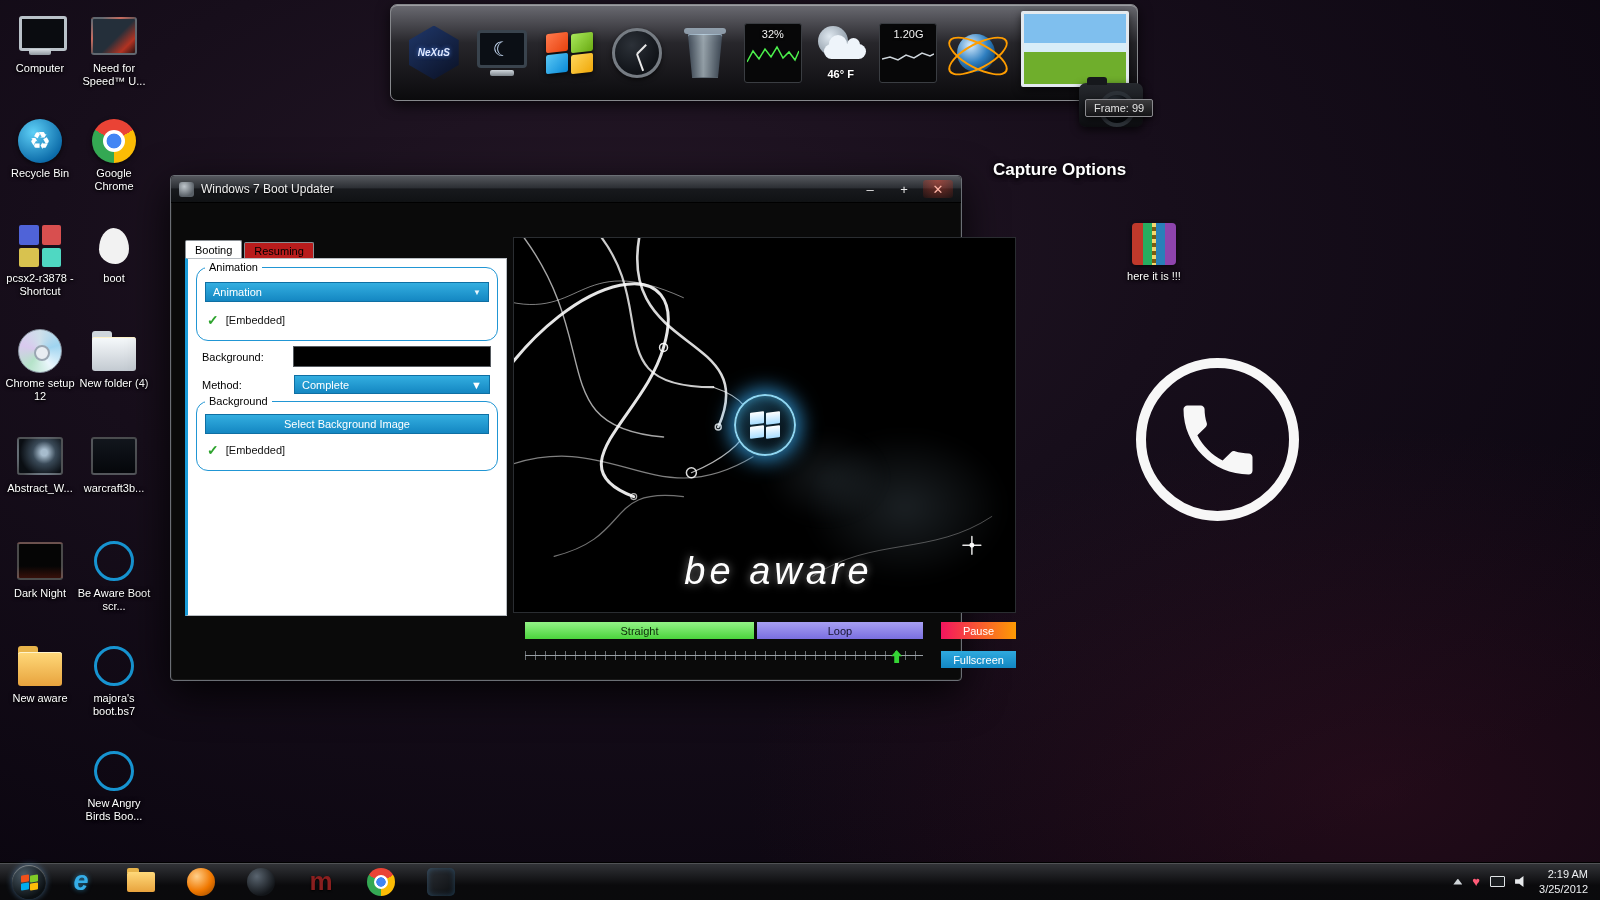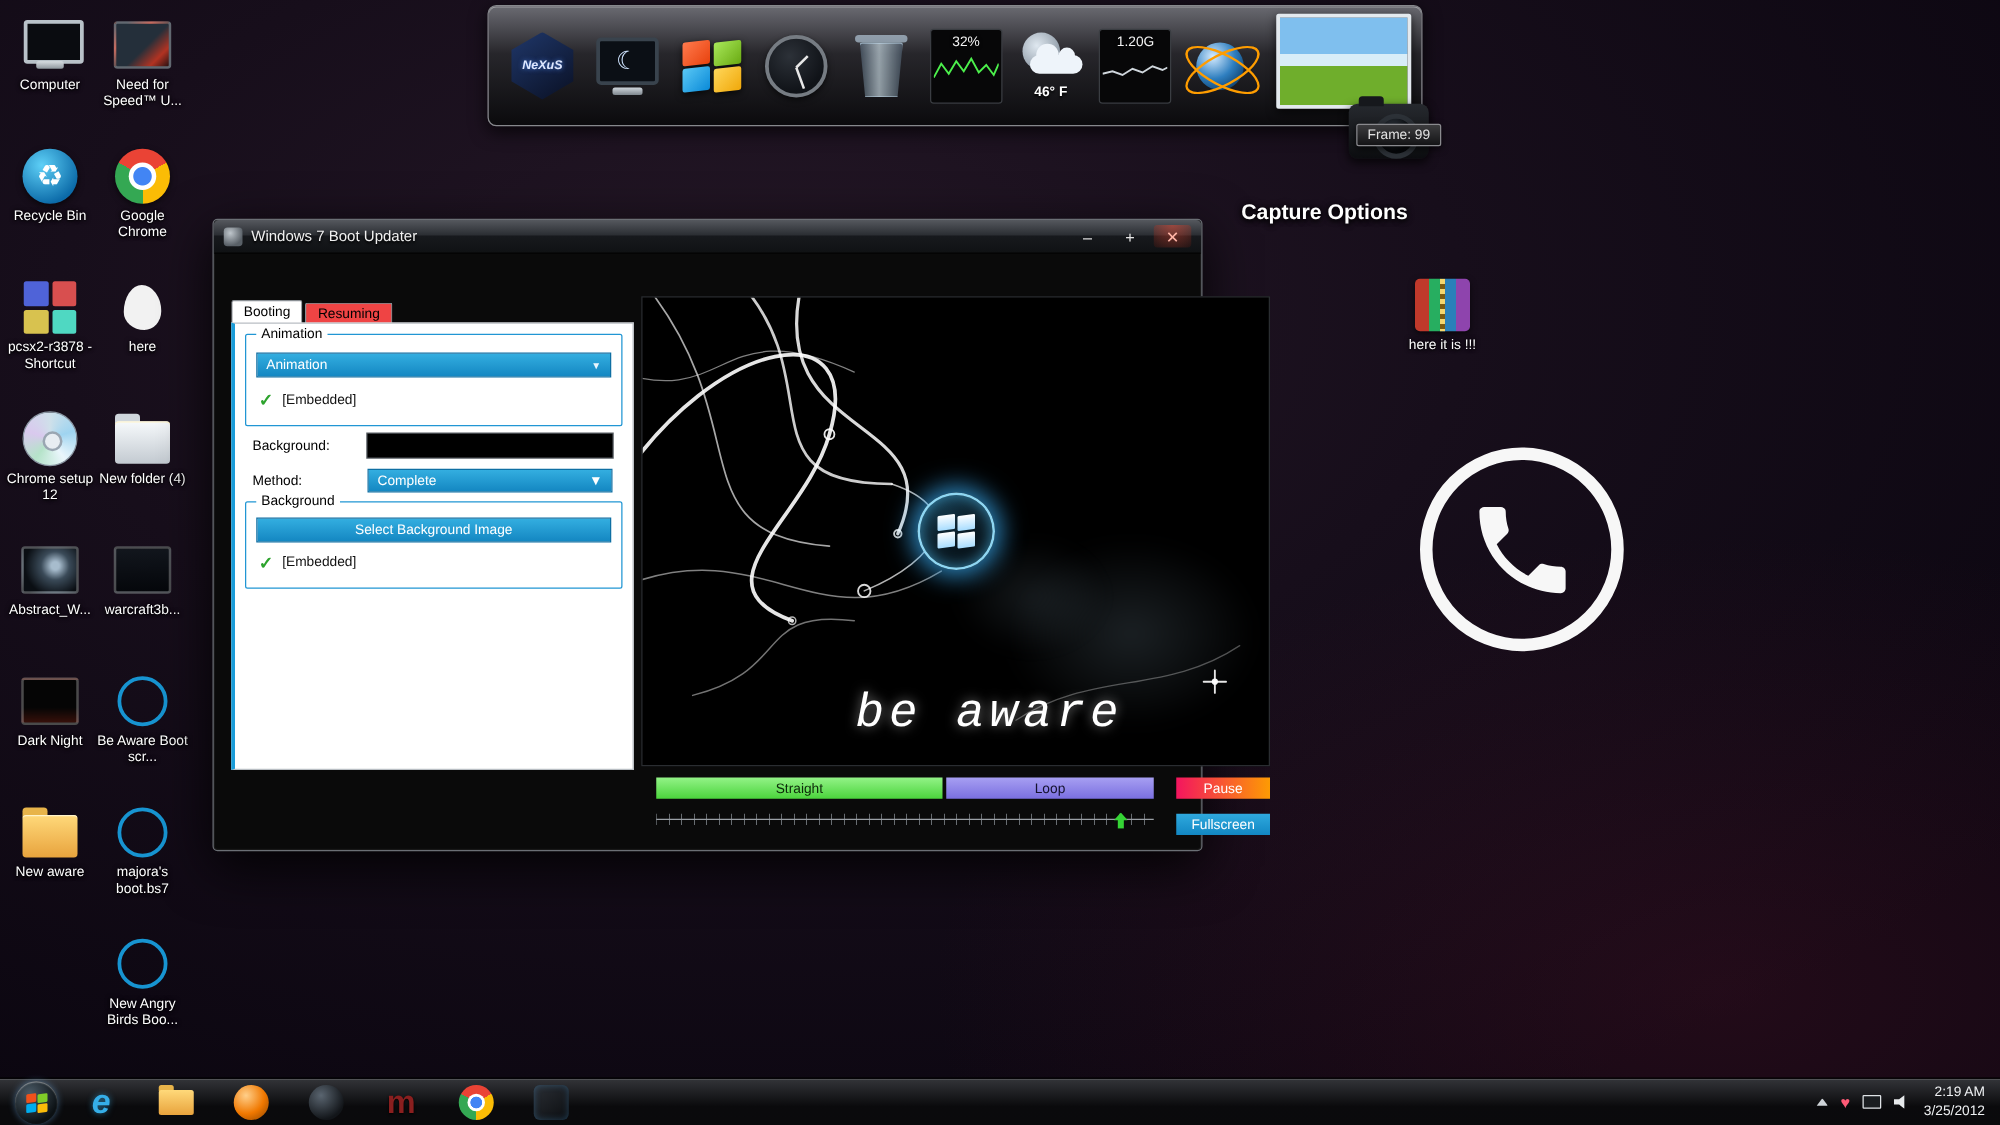--- a/index.html
+++ b/index.html
@@ -103,42 +103,42 @@
     display:flex;align-items:center;padding:0 8px;border-bottom:1px solid #000}
   .title-ic{width:15px;height:15px;border-radius:3px;background:radial-gradient(circle at 35% 30%,#bfc6cc,#596067 70%);margin-right:7px}
   .title-tx{color:#f0f0f0;font-size:12px;text-shadow:0 1px 2px #000}
   .winbtns{margin-left:auto;display:flex;gap:4px}
   .wbtn{width:30px;height:18px;display:flex;align-items:center;justify-content:center;color:#e6e6e6;font-size:13px;border-radius:3px}
   .wbtn.close{color:#ffb4a6;background:radial-gradient(circle at 50% 0,rgba(220,70,50,.55),rgba(90,20,10,.2))}
   .menubar{position:absolute;left:0;top:27px;right:0;height:24px;background:linear-gradient(180deg,#26282c,#191b1f);display:flex;align-items:center;gap:26px;padding-left:20px;border-bottom:1px solid #000}
   .mitem{color:#9aa0a6;font-size:12px}
   .tabs{position:absolute;left:14px;top:64px;display:flex;gap:2px}
   .tab{height:19px;padding:0 9px;font-size:11px;display:flex;align-items:center;border:1px solid #8a8f94;border-bottom:none;border-radius:2px 2px 0 0;background:#fff;color:#000}
-  .tab.inactive{background:#ef4444;height:17px;margin-top:2px}
+  .tab.inactive{background:#b91c1c;height:17px;margin-top:2px}
   .panel{position:absolute;left:14px;top:82px;width:322px;height:358px;background:#fff;border:1px solid #b9bec3;border-left:3px solid #1a9cd8}
-  .grp{position:absolute;left:8px;width:302px;border:1px solid #2196d4;border-radius:2px}
+  .grp{position:absolute;left:8px;width:302px;border:1px solid #2196d4;border-radius:12px}
   .grp-title{position:absolute;top:-7px;left:8px;background:#fff;padding:0 4px;font-size:11px;color:#000}
   .dd{position:absolute;left:8px;width:284px;height:20px;background:linear-gradient(180deg,#33aee0,#1487c2);border:1px solid #0f6fa3;color:#fff;font-size:11px;display:flex;align-items:center;justify-content:space-between;padding:0 7px;cursor:default}
   .dd .caret{font-size:8px;color:#eaf6fd}
   .embrow{position:absolute;left:10px;display:flex;align-items:center;gap:7px;font-size:11px;color:#111}
   .chk{color:#2da32d;font-weight:bold;font-size:14px}
   .flabel{position:absolute;font-size:11px;color:#000}
   .swatch{position:absolute;left:106px;width:196px;height:19px;background:#000;box-shadow:0 0 0 1px #565b60}
   .dd2{position:absolute;left:106px;width:196px;height:19px;background:linear-gradient(180deg,#33aee0,#1487c2);border:1px solid #0f6fa3;color:#fff;font-size:11px;display:flex;align-items:center;justify-content:space-between;padding:0 7px}
   .bigbtn{position:absolute;left:8px;width:284px;height:20px;background:linear-gradient(180deg,#33aee0,#1487c2);border:1px solid #0f6fa3;color:#fff;font-size:11px;display:flex;align-items:center;justify-content:center}
   .applybtn{position:absolute;left:14px;top:468px;width:322px;height:26px;background:linear-gradient(180deg,#2fa9de,#1287c3);border:1px solid #0f6fa3;color:#fff;font-weight:bold;font-size:16px;display:flex;align-items:center;justify-content:center;letter-spacing:.5px;cursor:pointer}
 
   
   .preview{position:absolute;left:342px;top:61px;width:503px;height:376px;background:#000;overflow:hidden;border:1px solid #2a2d31}
   .swirls{position:absolute;inset:0;width:100%;height:100%}
   .smoke{position:absolute;border-radius:50%;filter:blur(8px)}
   .smoke.s1{right:10px;bottom:30px;width:200px;height:150px;background:radial-gradient(closest-side,rgba(150,180,200,.18),transparent)}
   .smoke.s2{right:130px;bottom:90px;width:120px;height:90px;background:radial-gradient(closest-side,rgba(150,180,200,.14),transparent)}
   .loading-tx{position:absolute;left:55%;top:17%;color:#fff;font-family:"DejaVu Serif",serif;font-style:italic;font-size:30px;letter-spacing:2px;text-shadow:0 0 7px rgba(255,255,255,.55)}
-  .beaware-tx{position:absolute;left:34%;bottom:5%;color:#fff;font-family:Liberation Mono, monospace;font-style:italic;font-size:38px;letter-spacing:4px;text-shadow:0 0 9px rgba(255,255,255,.5)}
+  .beaware-tx{position:absolute;left:34%;bottom:5%;color:#fff;font-family:Liberation Sans, sans-serif;font-style:italic;font-size:38px;letter-spacing:4px;text-shadow:0 0 9px rgba(255,255,255,.5)}
   .orb{position:absolute;left:50%;top:50%;width:62px;height:62px;margin:-31px 0 0 -31px;border-radius:50%;
     background:radial-gradient(circle at 38% 30%,#123142,#04080c 72%);
     border:2px solid rgba(150,226,255,.95);
     box-shadow:0 0 20px 5px rgba(60,180,255,.75), inset 0 0 14px rgba(80,200,255,.7);
     display:flex;align-items:center;justify-content:center}
   .orb-flag{width:30px;height:26px;display:grid;grid-template-columns:1fr 1fr;grid-template-rows:1fr 1fr;gap:2px}
   .orb-flag i{display:block;transform:skewY(-7deg);border-radius:1px;background:linear-gradient(180deg,#fff,#a8ddff)}
 
   
   .pbtn{position:absolute;height:17px;font-size:11px;display:flex;align-items:center;justify-content:center;cursor:pointer}
@@ -302,21 +302,21 @@
     <div class="dicon">
       <div class="ig">
           <div class="ic-chrome"></div>
         </div>
       <div class="dlabel">Google Chrome</div>
     </div>
     <div class="dicon">
       <div class="ig">
           <div class="ic-face"></div>
         </div>
-      <div class="dlabel">here</div>
+      <div class="dlabel">boot</div>
     </div>
     <div class="dicon">
       <div class="ig">
           <div class="ic-folder ic-folder-w"></div>
         </div>
       <div class="dlabel">New folder (4)</div>
     </div>
     <div class="dicon">
       <div class="ig">
           <div class="ic-thumb t-wc3"></div>

